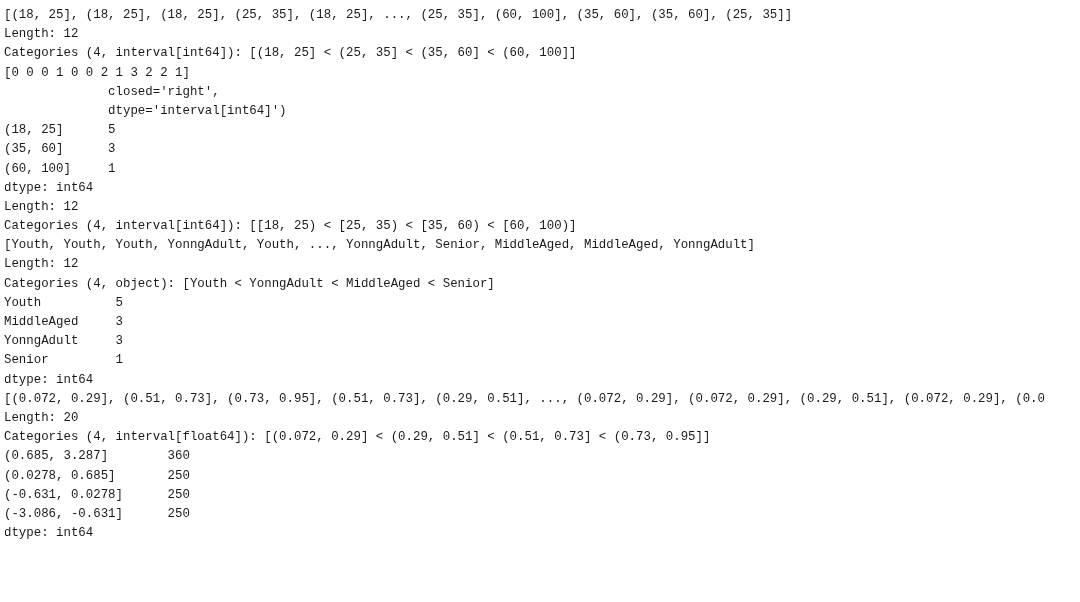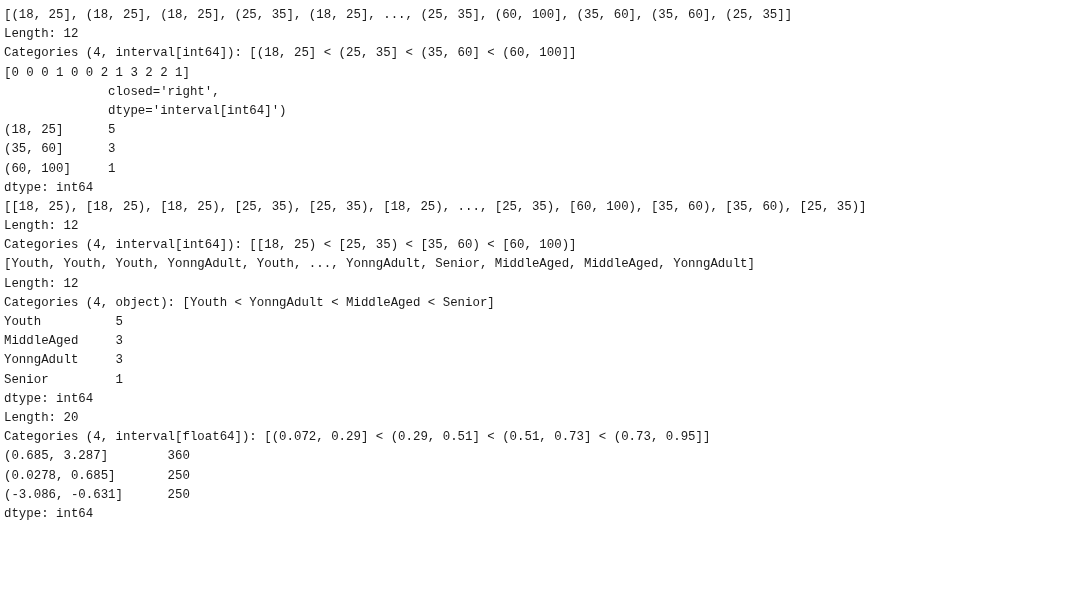--- a/index.html
+++ b/index.html
@@ -35,30 +35,31 @@
     <div class="line">[(18, 25], (18, 25], (18, 25], (25, 35], (18, 25], ..., (25, 35], (60, 100], (35, 60], (35, 60], (25, 35]]</div>
     <div class="line">Length: 12</div>
     <div class="line">Categories (4, interval[int64]): [(18, 25] &lt; (25, 35] &lt; (35, 60] &lt; (60, 100]]</div>
     <div class="line">[0 0 0 1 0 0 2 1 3 2 2 1]</div>
     <div class="line">              closed='right',</div>
     <div class="line">              dtype='interval[int64]')</div>
     <div class="line">(18, 25]      5</div>
     <div class="line">(35, 60]      3</div>
     <div class="line">(60, 100]     1</div>
     <div class="line">dtype: int64</div>
-    <div class="line">[[18, 25), [18, 25), [18, 25), [25, 35), [25, 35), [18, 25), ..., [25, 35), [60, 100), [35, 60), [35, 60), [25, 35)]</div>
     <div class="line">Length: 12</div>
     <div class="line">Categories (4, interval[int64]): [[18, 25) &lt; [25, 35) &lt; [35, 60) &lt; [60, 100)]</div>
     <div class="line">[Youth, Youth, Youth, YonngAdult, Youth, ..., YonngAdult, Senior, MiddleAged, MiddleAged, YonngAdult]</div>
     <div class="line">Length: 12</div>
     <div class="line">Categories (4, object): [Youth &lt; YonngAdult &lt; MiddleAged &lt; Senior]</div>
     <div class="line">Youth          5</div>
     <div class="line">MiddleAged     3</div>
     <div class="line">YonngAdult     3</div>
     <div class="line">Senior         1</div>
     <div class="line">dtype: int64</div>
+    <div class="line">[(0.072, 0.29], (0.51, 0.73], (0.73, 0.95], (0.51, 0.73], (0.29, 0.51], ..., (0.072, 0.29], (0.072, 0.29], (0.29, 0.51], (0.072, 0.29], (0.0</div>
     <div class="line">Length: 20</div>
     <div class="line">Categories (4, interval[float64]): [(0.072, 0.29] &lt; (0.29, 0.51] &lt; (0.51, 0.73] &lt; (0.73, 0.95]]</div>
     <div class="line">(0.685, 3.287]        360</div>
     <div class="line">(0.0278, 0.685]       250</div>
+    <div class="line">(-0.631, 0.0278]      250</div>
     <div class="line">(-3.086, -0.631]      250</div>
     <div class="line">dtype: int64</div>
   </div>
 
 </body></html>

